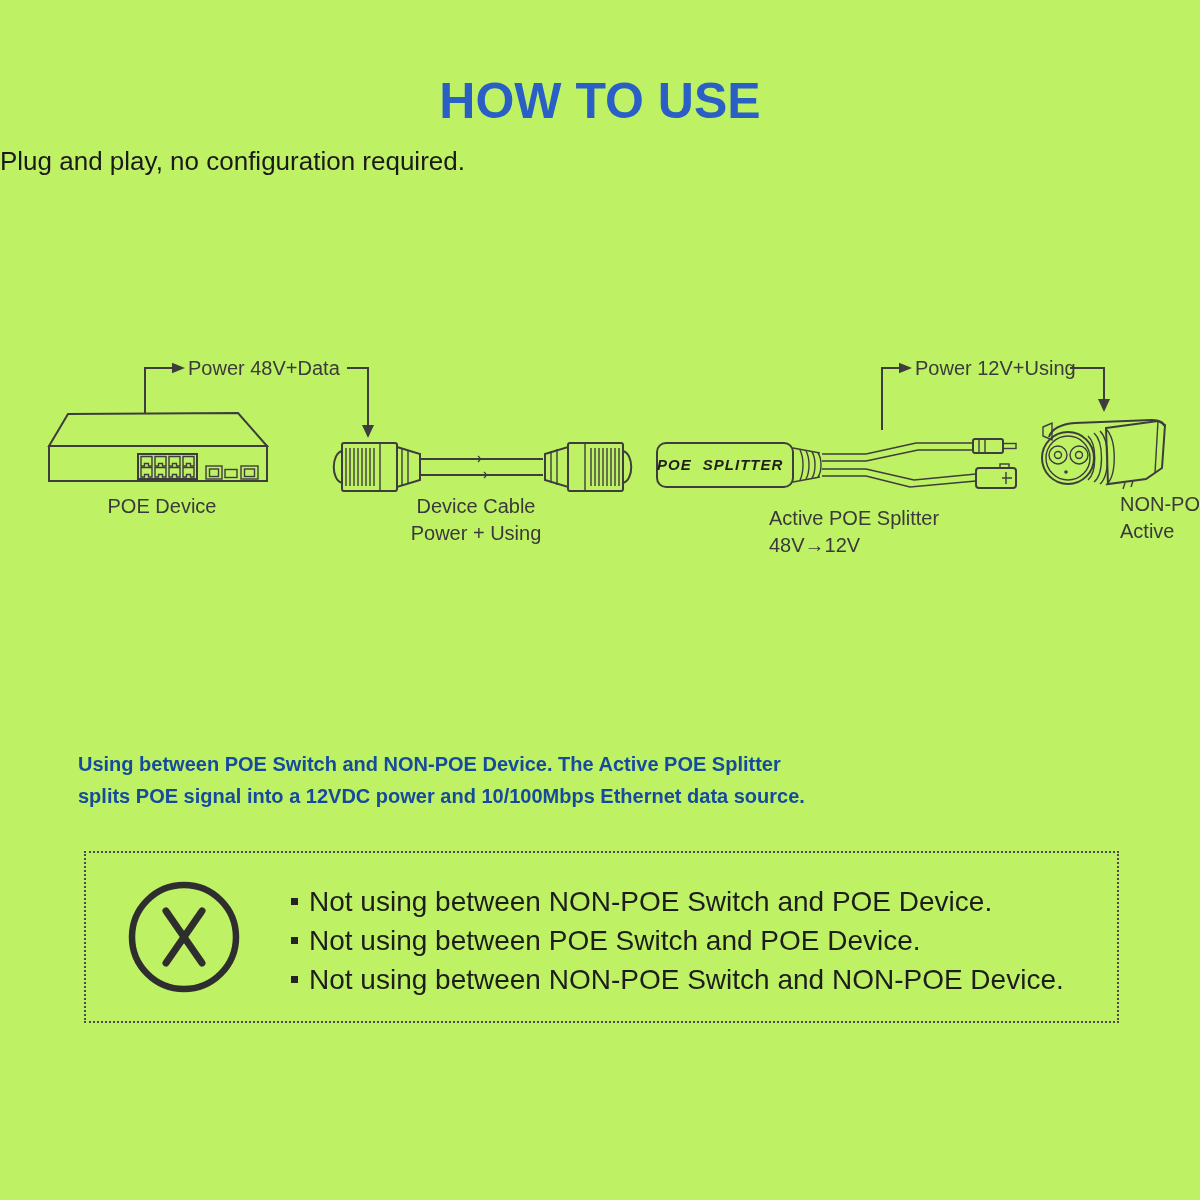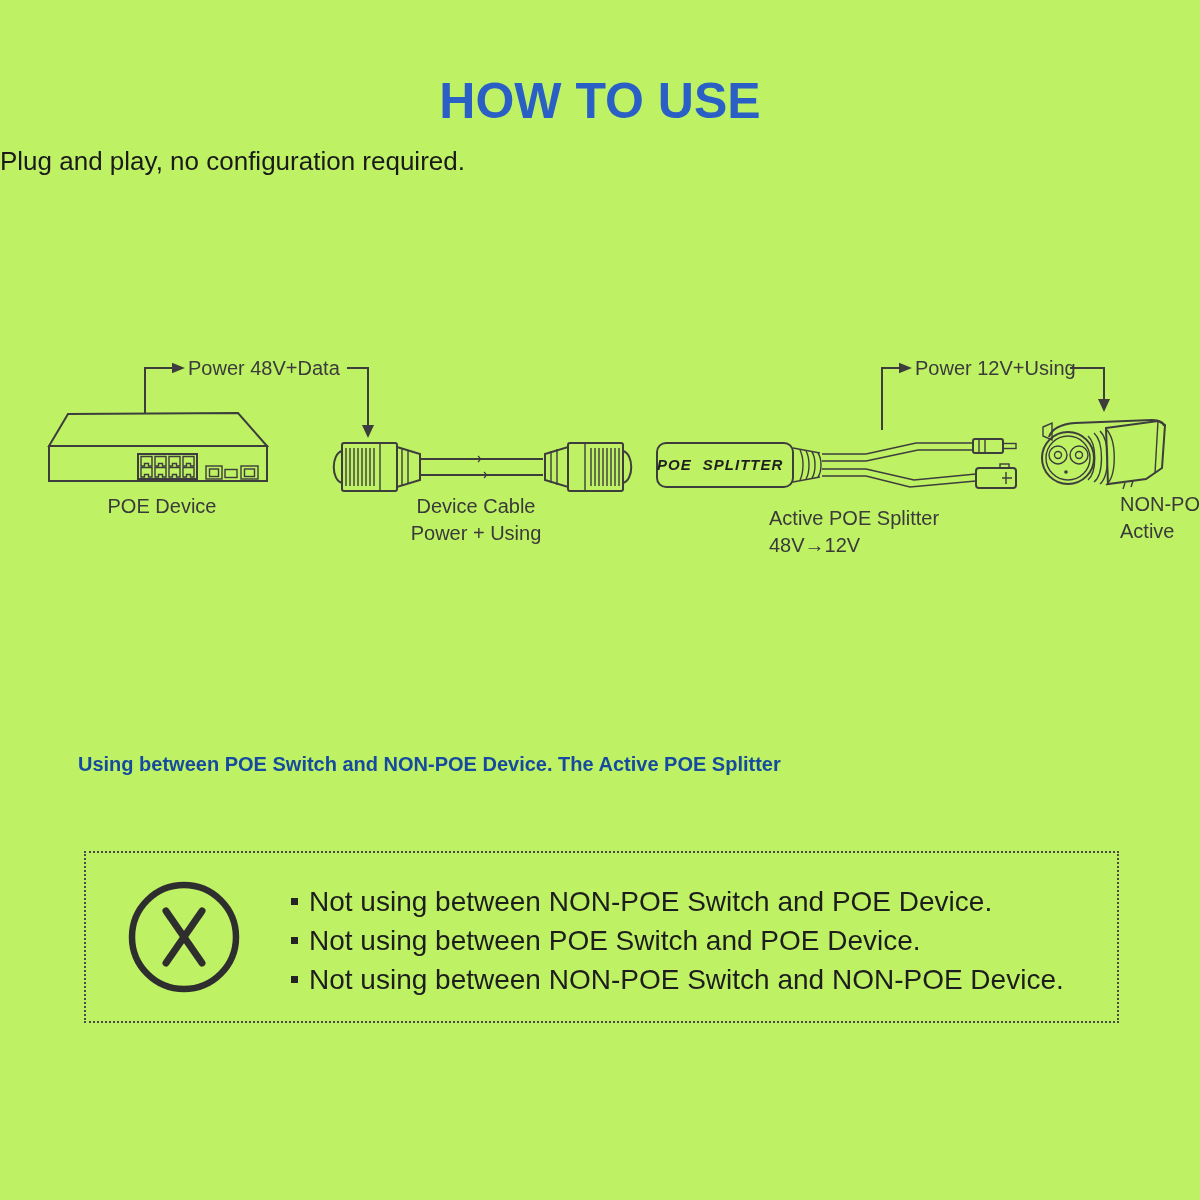--- a/index.html
+++ b/index.html
@@ -166,20 +166,21 @@
     <div>48V→12V</div>
   </div>
 
   <div class="abs caption" style="left:1108px;top:491px;margin-left:12px;">
     <div>NON-POE</div>
     <div>Active</div>
   </div>
 
   <div class="abs description" style="color:#154a9e;">
     <div>Using between POE Switch and NON-POE Device. The Active POE Splitter</div>
+    <div>splits POE signal into a 12VDC power and 10/100Mbps Ethernet data source.</div>
   </div>
 
   <div class="abs warning-box"></div>
 
   <svg class="abs no-icon" width="116" height="116" viewBox="0 0 116 116">
     <circle cx="58" cy="58" r="52" fill="none" stroke="#2e2e2e" stroke-width="6.5"></circle>
     <line x1="40" y1="32" x2="76" y2="84" stroke="#2e2e2e" stroke-width="7" stroke-linecap="round"></line>
     <line x1="76" y1="32" x2="40" y2="84" stroke="#2e2e2e" stroke-width="7" stroke-linecap="round"></line>
   </svg>
 

